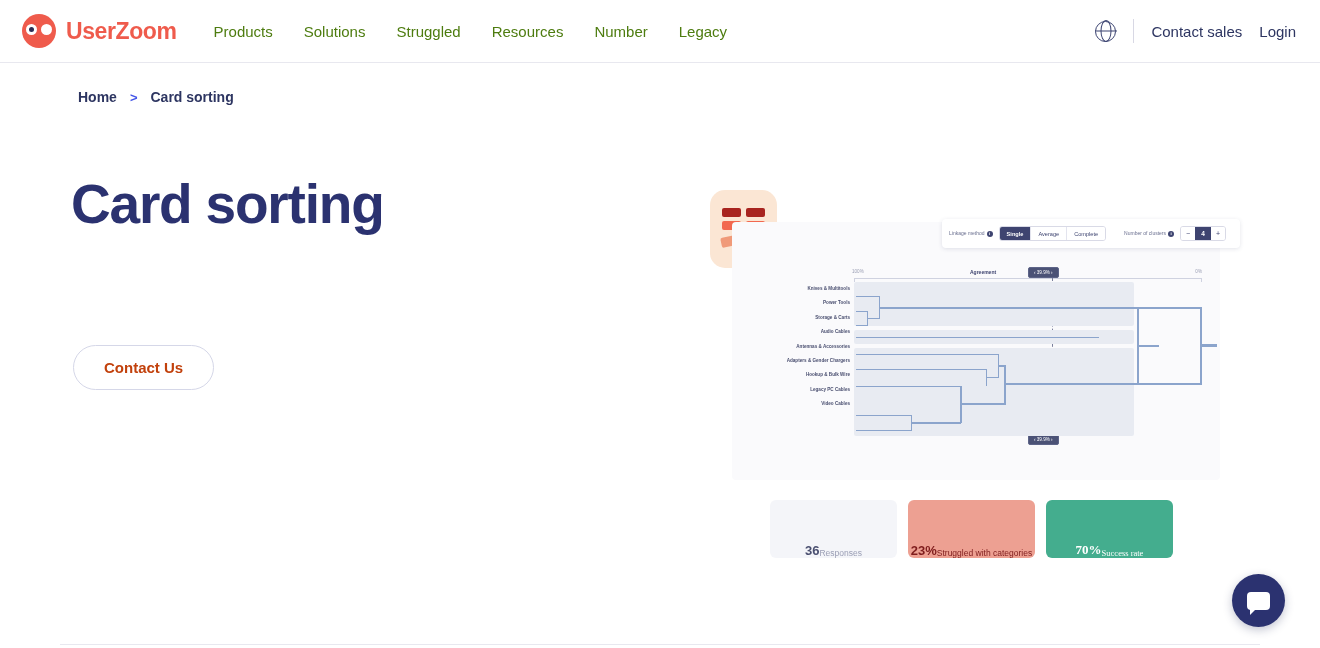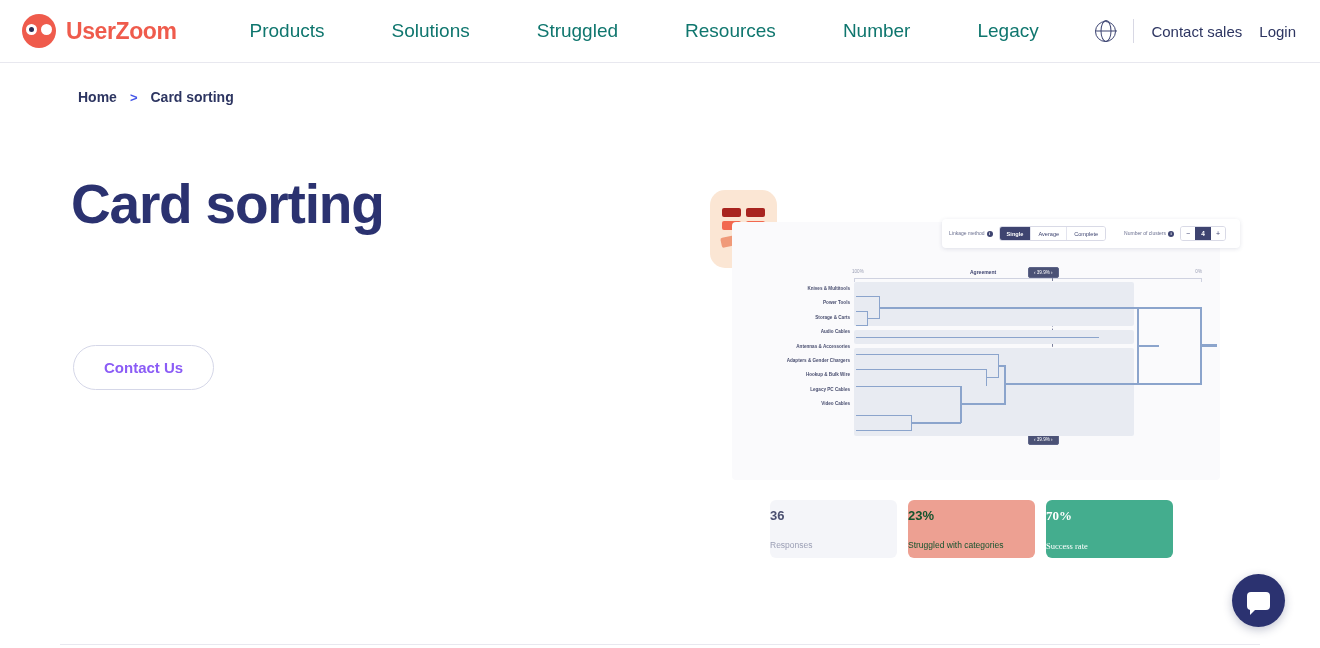--- a/index.html
+++ b/index.html
@@ -33,21 +33,21 @@
     position: absolute; top: 13px; width: 5px; height: 5px;
     border-radius: 50%; background: #2c2c54;
   }
   .owl .pupil.l { left: 7px; }
   .owl .pupil.r { right: 7px; }
   .brandname {
     font-size: 23px; font-weight: bold; color: #ef5b4c; letter-spacing: -0.4px;
   }
   .nav { display: flex; align-items: center; gap: 31px; margin-left: 37px; }
   .nav a {
-    font-size: 19px; color: #0f766e; text-decoration: none; white-space: nowrap; margin-left: 36px;
+    font-size: 15px; color: #4d7c0f; text-decoration: none; white-space: nowrap;
   }
   .header-right {
     margin-left: auto; margin-right: 24px;
     display: flex; align-items: center; gap: 17px;
   }
   .globe {
     width: 21px; height: 21px; border-radius: 50%;
     border: 1.6px solid #3a4270; position: relative;
   }
   .globe::before {
@@ -82,21 +82,21 @@
     position: absolute; top: 172px; left: 71px;
     font-size: 55px; font-weight: bold; color: #2b3270; letter-spacing: -1.2px;
   }
   .hero-sub {
     position: absolute; top: 263px; left: 72px; width: 390px;
     font-size: 16px; line-height: 1.42; color: #454c7d;
   }
   .btn-contact {
     position: absolute; top: 345px; left: 73px;
     background: #fff; border: 1px solid #d5d7e8; border-radius: 24px;
-    padding: 13px 30px; font-size: 15px; font-weight: bold; color: #8b5cf6;
+    padding: 13px 30px; font-size: 15px; font-weight: bold; color: #c2410c;
     cursor: pointer;
   }
 
   
   .illus { position: absolute; left: 710px; top: 190px; width: 510px; height: 370px; }
 
   .card-icon {
     position: absolute; left: 0; top: 0; width: 67px; height: 78px;
     background: #fbe6d4; border-radius: 15px;
   }
@@ -189,29 +189,29 @@
   .brh { height: 1.4px; }
   .brv { width: 1.4px; }
 
   
   .stats {
     position: absolute; left: 60px; top: 310px;
     display: flex; gap: 11px;
   }
   .stat {
     width: 127px; height: 58px; border-radius: 6px;
-    display: flex; flex-direction: column; align-items: flex-start; justify-content: center;
+    display: flex; flex-direction: row; align-items: flex-end; justify-content: center;
   }
   .stat .v { font-size: 13px; font-weight: bold; }
   .stat .k { font-size: 8.5px; margin-top: 17px; }
   .stat.s1 { background: #f4f5f9; }
   .stat.s1 .v { color: #4a4f70; }
   .stat.s1 .k { color: #9a9eb4; }
   .stat.s2 { background: #eda092; }
-  .stat.s2 .v, .stat.s2 .k { color: #14532d; }
+  .stat.s2 .v, .stat.s2 .k { color: #7f1d1d; }
   .stat.s3 { background: #44ad8e; font-family: Liberation Serif, serif; }
   .stat.s3 .v, .stat.s3 .k { color: #ffffff; }
 
   
   .chat {
     position: absolute; left: 1232px; top: 574px; width: 53px; height: 53px;
     border-radius: 50%; background: #2b3270; cursor: pointer;
     display: flex; align-items: center; justify-content: center;
     box-shadow: 0 3px 10px rgba(40,45,90,.28);
   }

